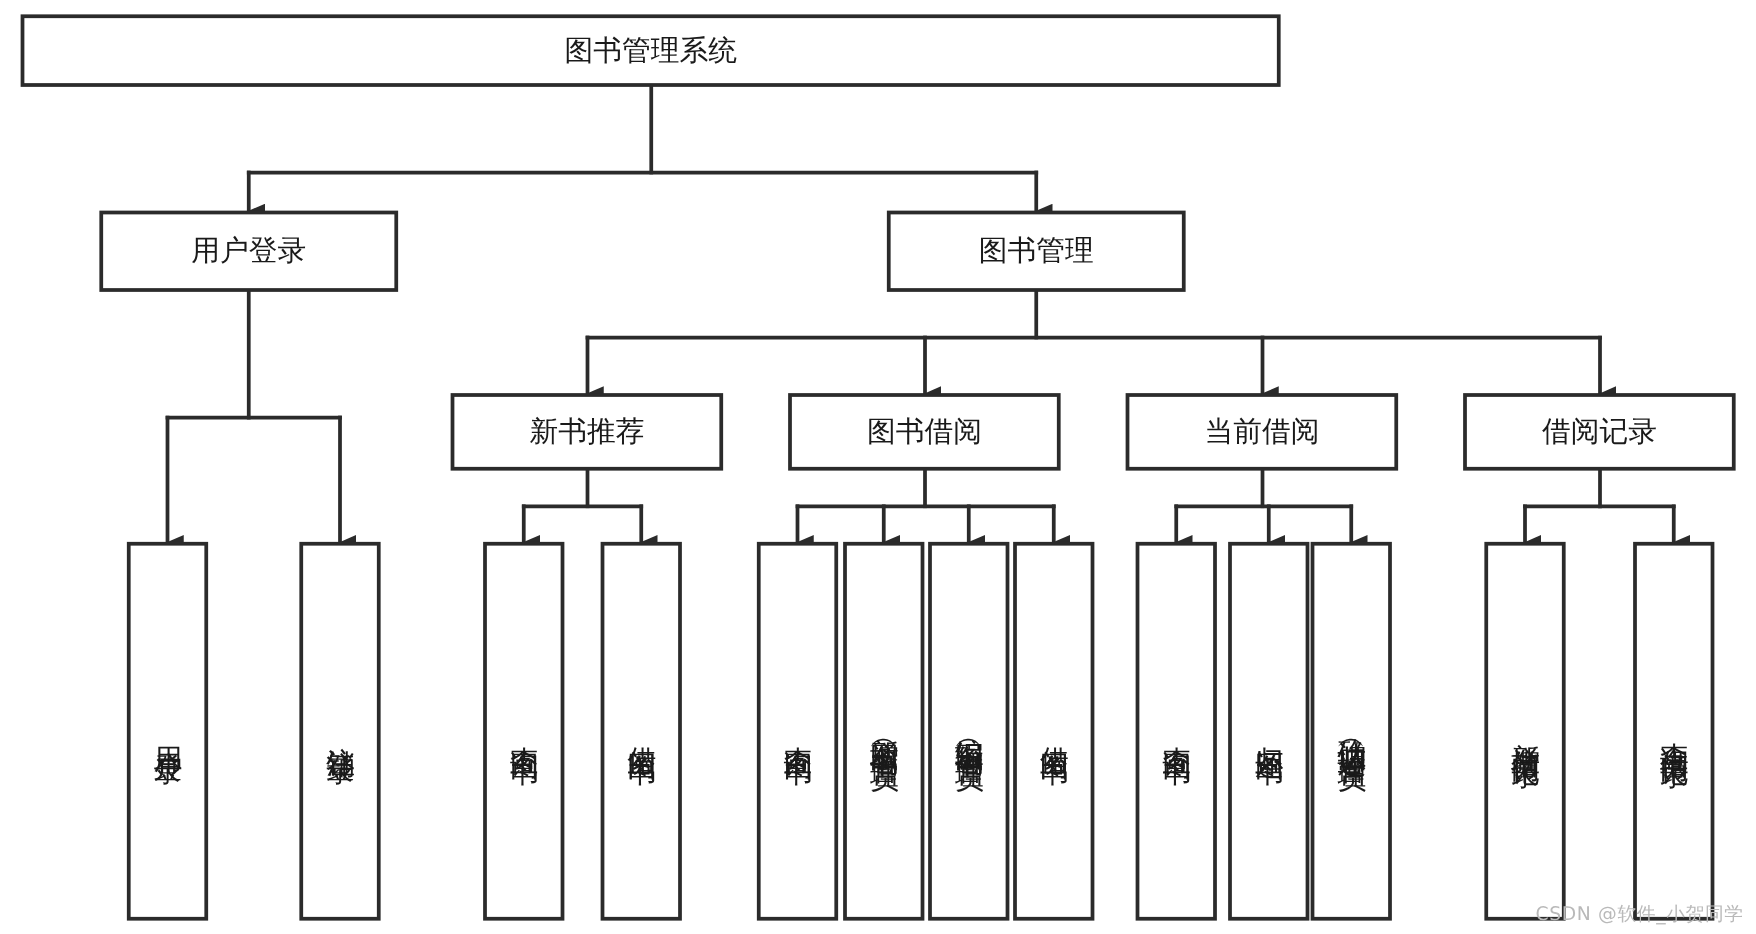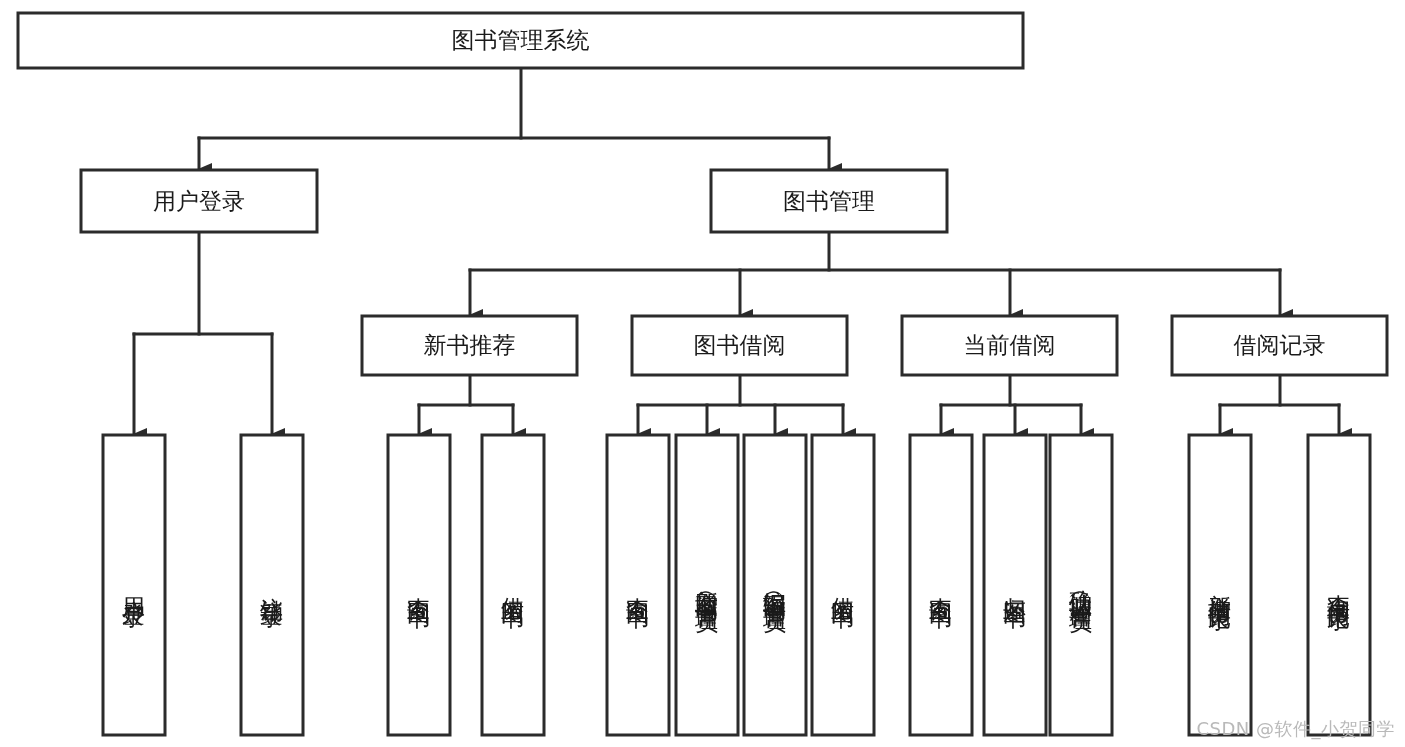--- a/index.html
+++ b/index.html
@@ -62,21 +62,21 @@
     justify-content: center;
     text-align: center;
     white-space: nowrap;
     pointer-events: none;
   }
   .watermark {
     position: absolute;
     right: 10px;
     bottom: 6px;
     font-family: "DejaVu Sans", "Liberation Sans", sans-serif;
-    font-size: 18px;
+    font-size: 15px;
     color: #b9b9b9;
     letter-spacing: 0.5px;
     white-space: nowrap;
   }
 </style>
 </head>
 <body>
 
 <div id="diagram-root">
 

